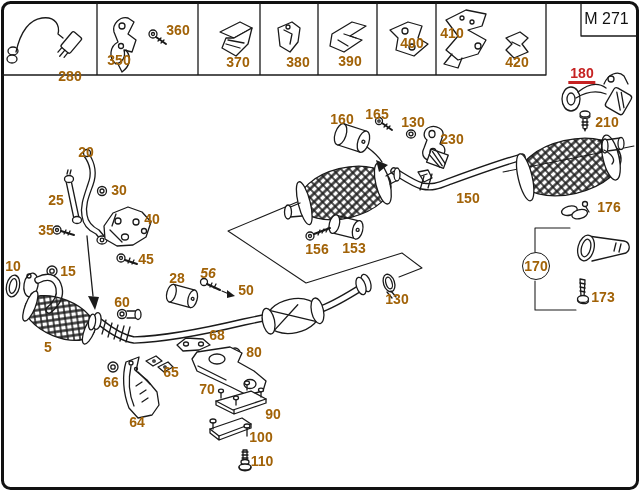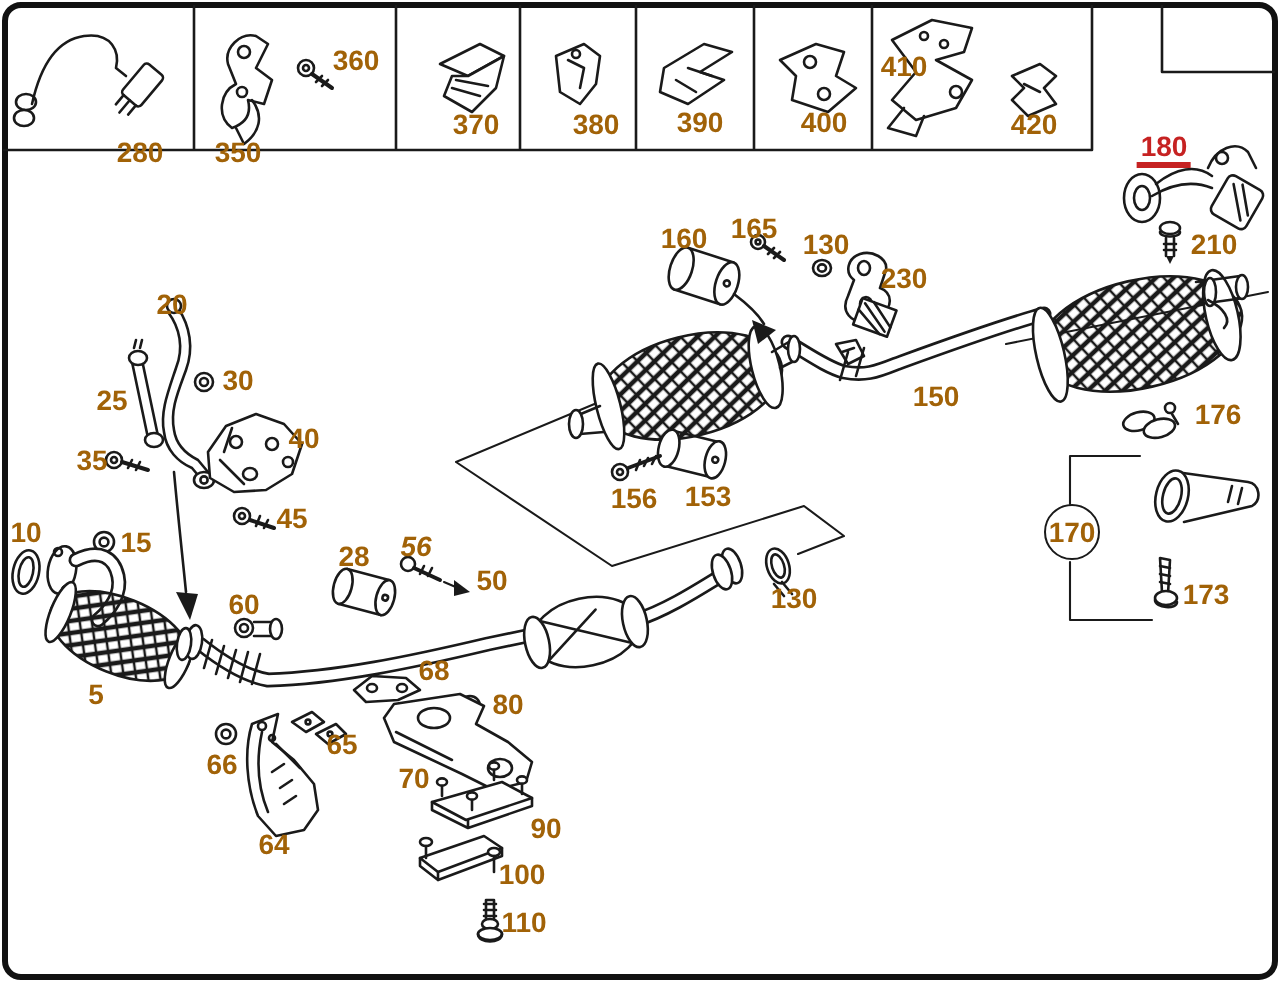--- a/index.html
+++ b/index.html
@@ -390,29 +390,30 @@
       <path d="M616 243 L614 251 M621 244 L619 252"></path>
     </g>
     <g>
       <path d="M580 279 L585 280 L584 297 L581 296 Z" class="w"></path>
       <path d="M580 283 L585 284 M580 287 L585 288 M580 291 L585 292"></path>
       <ellipse cx="583" cy="299" rx="5.5" ry="3.5" class="w"></ellipse>
       <path d="M577.5 300 C577.5 304 588.5 305 588.5 301"></path>
     </g>
   </svg>
 
+  <div class="model-box">M 271</div>
 
   <div>
       <span class="callout" style="left: 70px; top: 76px;">280</span>
-      <span class="callout" style="left: 119px; top: 60px; margin-top: 16px;">350</span>
+      <span class="callout" style="left: 119px; top: 60px;">350</span>
       <span class="callout" style="left: 178px; top: 30px;">360</span>
       <span class="callout" style="left: 238px; top: 62px;">370</span>
       <span class="callout" style="left: 298px; top: 62px;">380</span>
       <span class="callout" style="left: 350px; top: 61px;">390</span>
-      <span class="callout" style="left: 412px; top: 61px; text-align: right;">400</span>
+      <span class="callout" style="left: 412px; top: 43px; text-align: right;">400</span>
       <span class="callout" style="left: 452px; top: 33px;">410</span>
       <span class="callout" style="left: 517px; top: 62px;">420</span>
       <span class="callout highlighted" style="left: 582px; top: 73px;">180</span>
       <span class="callout" style="left: 607px; top: 122px;">210</span>
       <span class="callout" style="left: 609px; top: 207px;">176</span>
       <span class="callout circled" style="left: 536px; top: 266px;">170</span>
       <span class="callout" style="left: 603px; top: 297px;">173</span>
       <span class="callout" style="left: 468px; top: 198px;">150</span>
       <span class="callout" style="left: 342px; top: 119px;">160</span>
       <span class="callout" style="left: 377px; top: 114px;">165</span>

